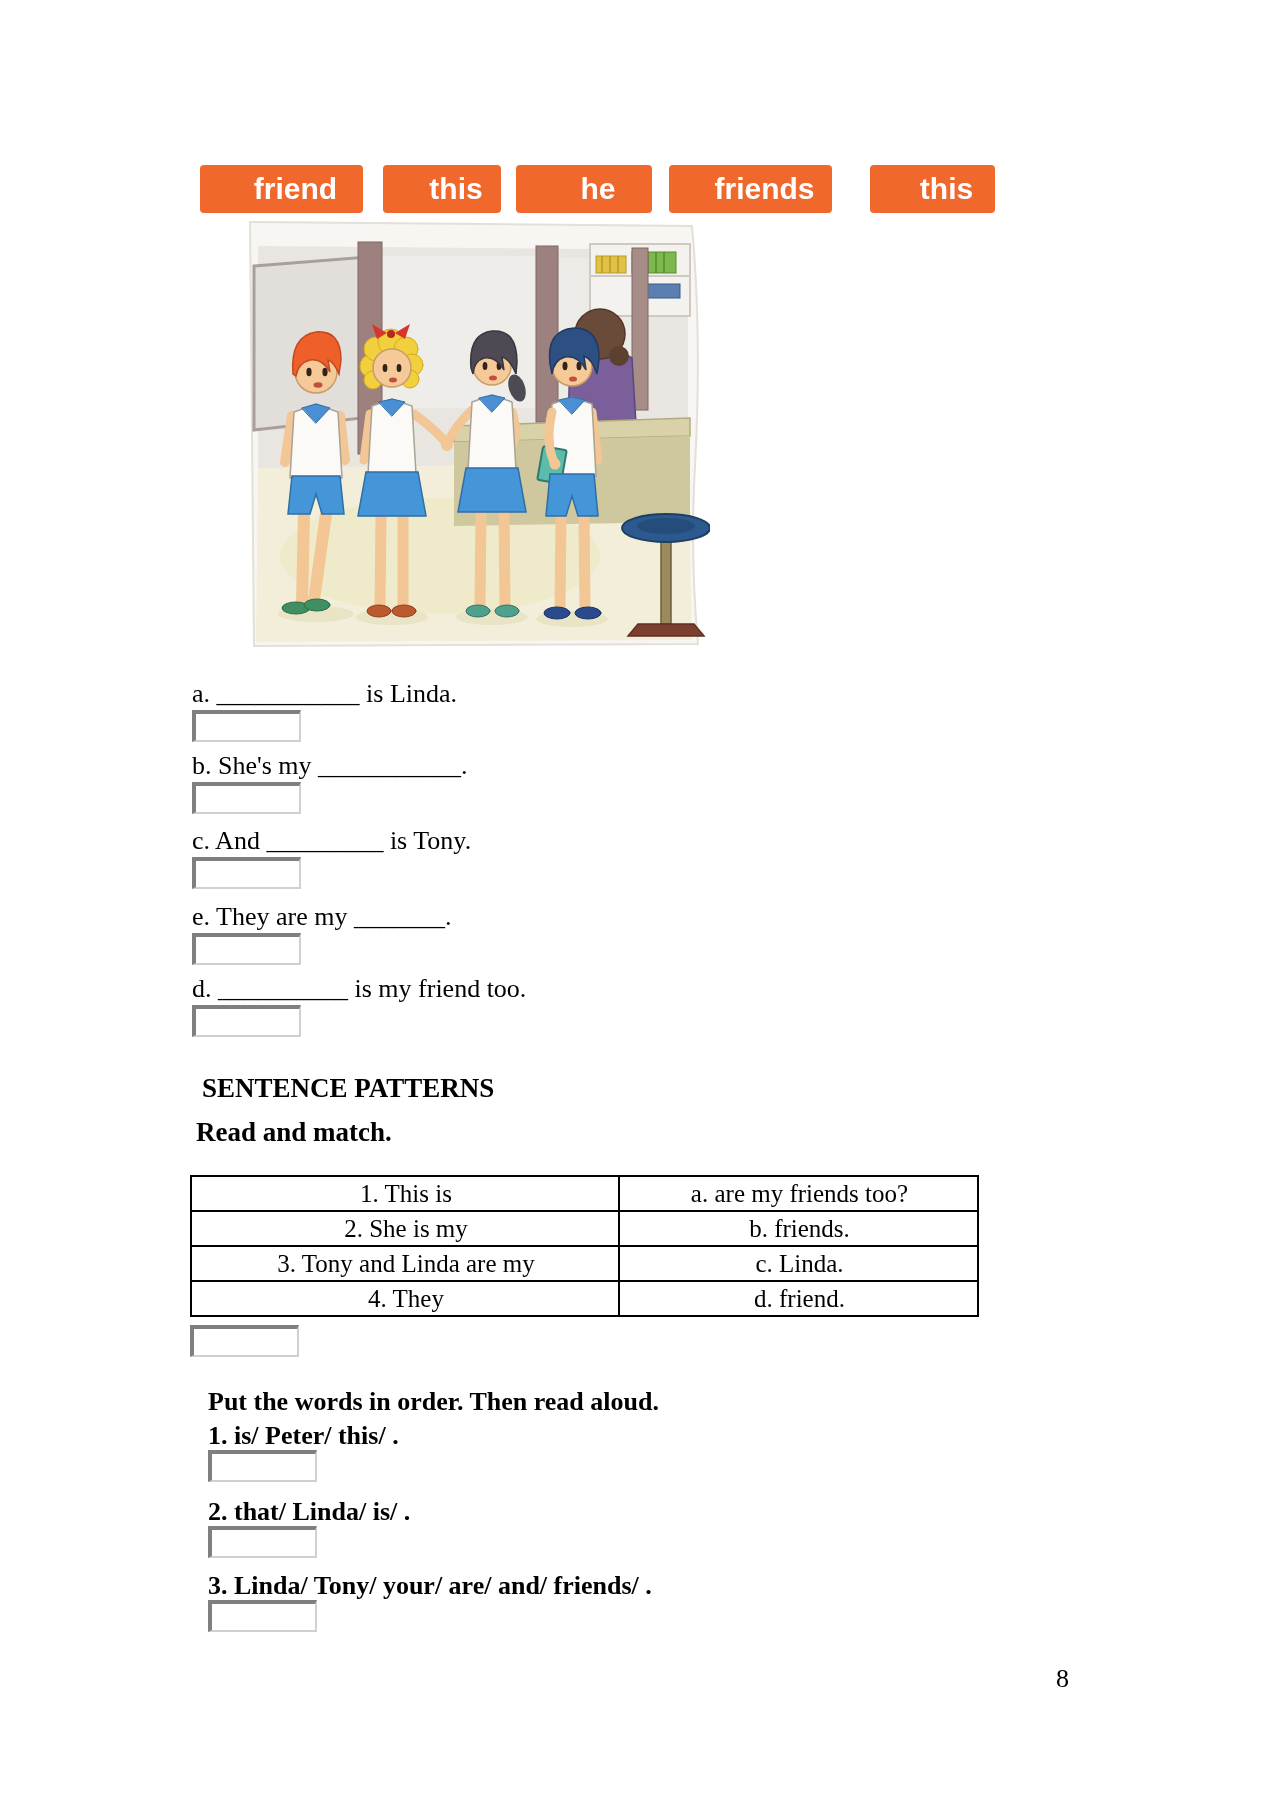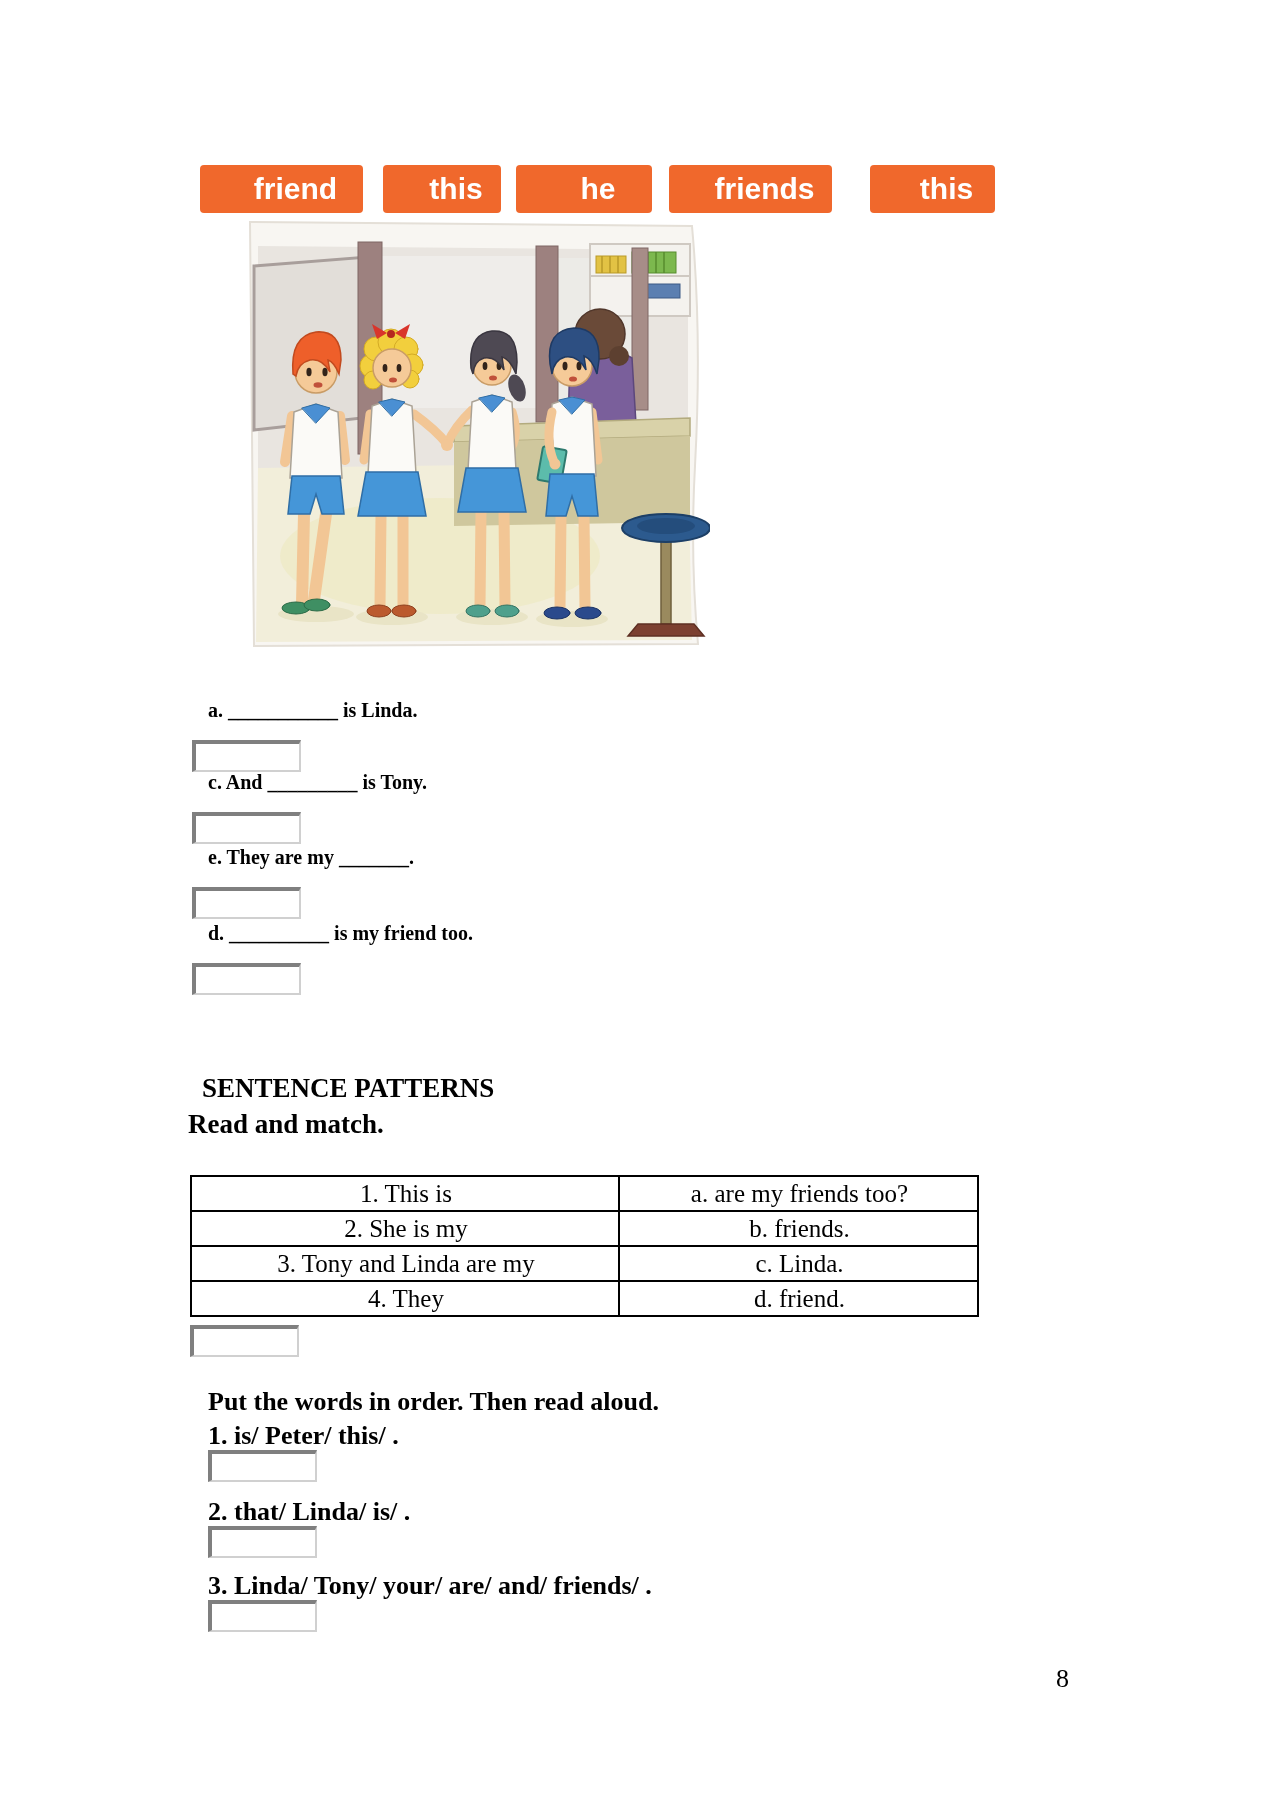--- a/index.html
+++ b/index.html
@@ -43,23 +43,23 @@
 
   
   .fill-in{position:absolute; left:192px; top:680px; width:820px; height:365px;}
   .fb-item{position:absolute; left:0;}
   .fb-item:nth-child(1){top:0;}
   .fb-item:nth-child(2){top:72px;}
   .fb-item:nth-child(3){top:147px;}
   .fb-item:nth-child(4){top:223px;}
   .fb-item:nth-child(5){top:295px;}
   .fb-line{
-    margin:16px;
-    font-weight:700;
-    font-size:20px;
+    margin:0;
+    font-weight:400;
+    font-size:26px;
     line-height:28px;
     white-space:pre;
   }
   .answer-box{
     display:block;
     width:97px; height:26px;
     margin-top:2px;
     background:#fff;
     border-top:4px solid #7f7f7f;
     border-left:4px solid #7f7f7f;
@@ -72,21 +72,21 @@
     outline:none;
   }
 
   
   .sp-title{
     position:absolute; left:202px; top:1073px;
     margin:0; font-weight:700; font-size:27px; line-height:30px;
   }
   .sp-instruction{
     position:absolute; left:188px; top:1109px;
-    margin:0; font-weight:700; font-size:27px; line-height:30px;
+    margin:8px; font-weight:700; font-size:27px; line-height:30px;
   }
 
   
   .match-table{
     position:absolute; left:190px; top:1175px;
     width:787px;
     border-collapse:collapse;
     table-layout:fixed;
     text-align:center;
   }
@@ -258,20 +258,24 @@
       </g>
     </svg>
   </div>
 
   <div class="fill-in">
     <div class="fb-item">
       <p class="fb-line">a. ___________ is Linda.</p>
       <input class="answer-box" type="text" value="" style="">
     </div>
     <div class="fb-item">
+      <p class="fb-line">b. She's my ___________.</p>
+      <input class="answer-box" type="text" value="" style="">
+    </div>
+    <div class="fb-item">
       <p class="fb-line">c. And _________ is Tony.</p>
       <input class="answer-box" type="text" value="" style="">
     </div>
     <div class="fb-item">
       <p class="fb-line">e. They are my _______.</p>
       <input class="answer-box" type="text" value="" style="">
     </div>
     <div class="fb-item">
       <p class="fb-line">d. __________ is my friend too.</p>
       <input class="answer-box" type="text" value="" style="">

